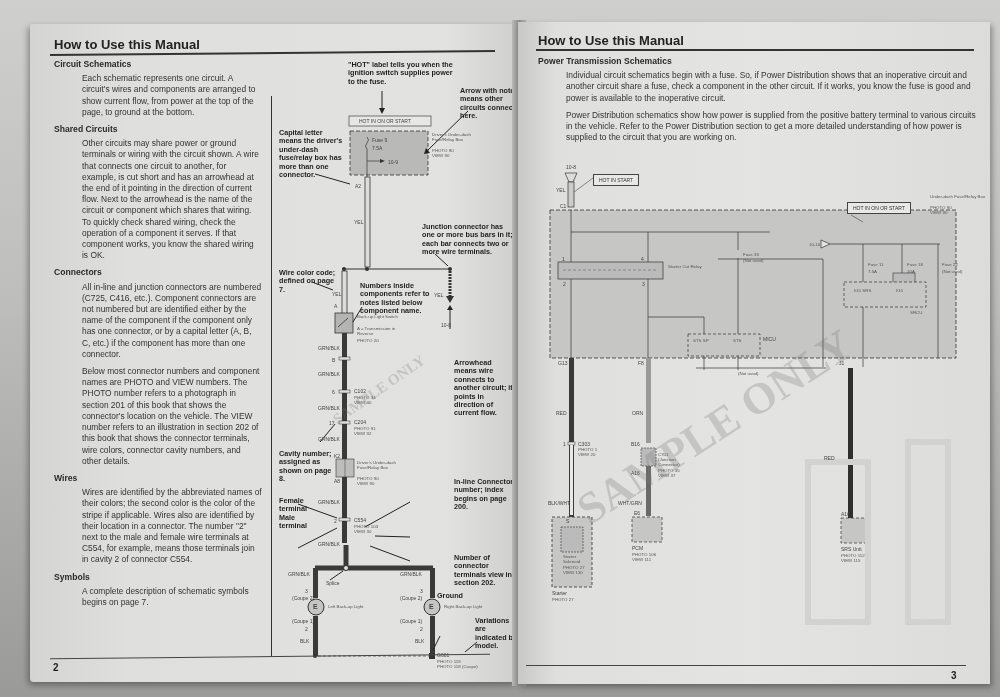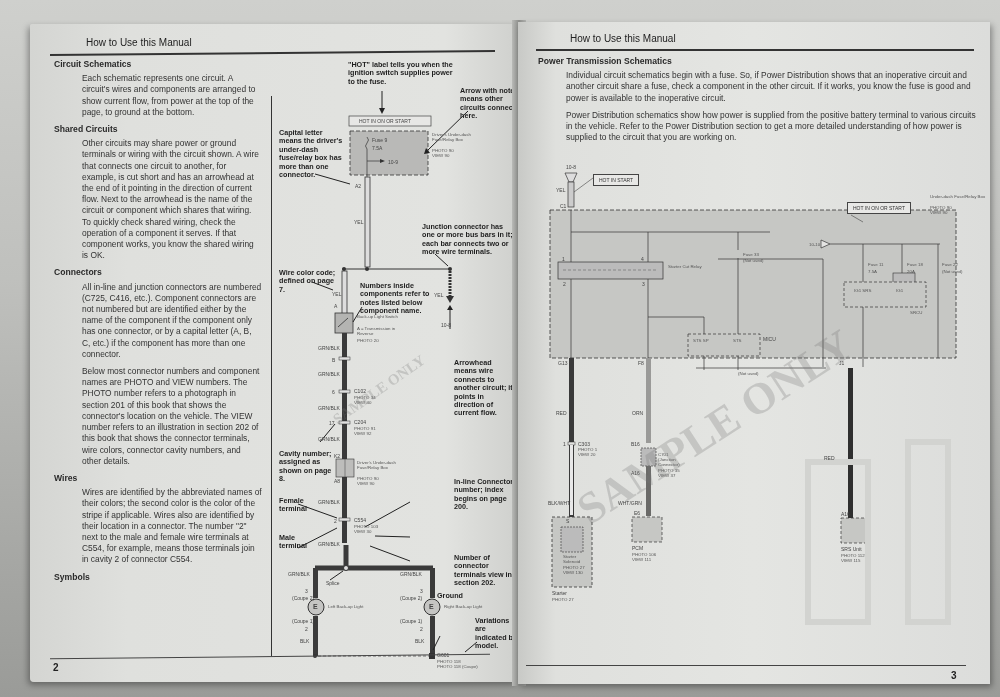--- a/index.html
+++ b/index.html
@@ -28,21 +28,21 @@
   .page-right {
     left: 518px; top: 22px; width: 472px; height: 662px;
     background: linear-gradient(90deg, #c8c9c6 0%, #dfe0dd 8%, #e4e5e2 50%, #dcdddb 100%);
     box-shadow: 2px 3px 6px rgba(0,0,0,0.35);
   }
   .gutter {
     position: absolute; left: 512px; top: 20px; width: 14px; height: 666px;
     background: linear-gradient(90deg, #b9bab7, #8e8f8c 50%, #b5b6b3);
   }
   .page-header {
-    position: absolute; font-weight: normal; font-size: 10px; color: #222; margin-left: 32px;
+    position: absolute; font-weight: bold; font-size: 13px; color: #222;
   }
   .header-rule {
     position: absolute; height: 1.5px; background: #333;
   }
   .body-text {
     position: absolute; font-size: 8.4px; line-height: 11.2px; color: #333;
   }
   .section-h {
     font-weight: bold; font-size: 8.6px; color: #2a2a2a; margin: 3px 0 3px 0;
   }
@@ -84,20 +84,21 @@
     <div class="section-h">Circuit Schematics</div>
     <div class="para">Each schematic represents one circuit. A circuit's wires and components are arranged to show current flow, from power at the top of the page, to ground at the bottom.</div>
     <div class="section-h">Shared Circuits</div>
     <div class="para">Other circuits may share power or ground terminals or wiring with the circuit shown. A wire that connects one circuit to another, for example, is cut short and has an arrowhead at the end of it pointing in the direction of current flow. Next to the arrowhead is the name of the circuit or component which shares that wiring. To quickly check shared wiring, check the operation of a component it serves. If that component works, you know the shared wiring is OK.</div>
     <div class="section-h">Connectors</div>
     <div class="para">All in-line and junction connectors are numbered (C725, C416, etc.). Component connectors are not numbered but are identified either by the name of the component if the component only has one connector, or by a capital letter (A, B, C, etc.) if the component has more than one connector.</div>
     <div class="para">Below most connector numbers and component names are PHOTO and VIEW numbers. The PHOTO number refers to a photograph in section 201 of this book that shows the connector's location on the vehicle. The VIEW number refers to an illustration in section 202 of this book that shows the connector terminals, wire colors, connector cavity numbers, and other details.</div>
     <div class="section-h">Wires</div>
     <div class="para">Wires are identified by the abbreviated names of their colors; the second color is the color of the stripe if applicable. Wires also are identified by their location in a connector. The number "2" next to the male and female wire terminals at C554, for example, means those terminals join in cavity 2 of connector C554.</div>
     <div class="section-h">Symbols</div>
+    <div class="para">A complete description of schematic symbols begins on page 7.</div>
   </div>
 
   <div class="col-divider" style="left:241px; top:72px; height:560px;"></div>
 
   <svg class="diagram" style="left:0; top:0;" width="488" height="658">
 
     <line x1="352" y1="67" x2="352" y2="86" stroke="#222" stroke-width="1"></line>
     <polygon points="349,84 355,84 352,90" fill="#222"></polygon>
 
     <rect x="319" y="92" width="82" height="10" fill="#e7e7e5" stroke="#444" stroke-width="0.7"></rect>
@@ -179,21 +180,21 @@
   <div class="callout" style="left:318px; top:37px; width:110px;">"HOT" label tells you when the ignition switch supplies power to the fuse.</div>
   <div class="callout" style="left:430px; top:63px; width:56px;">Arrow with note means other circuits connect here.</div>
   <div class="callout" style="left:249px; top:105px; width:68px;">Capital letter means the driver's under-dash fuse/relay box has more than one connector.</div>
   <div class="callout" style="left:392px; top:199px; width:92px;">Junction connector has one or more bus bars in it; each bar connects two or more wire terminals.</div>
   <div class="callout" style="left:249px; top:245px; width:60px;">Wire color code; defined on page 7.</div>
   <div class="callout" style="left:330px; top:258px; width:72px;">Numbers inside components refer to notes listed below component name.</div>
   <div class="callout" style="left:424px; top:335px; width:62px;">Arrowhead means wire connects to another circuit; it points in direction of current flow.</div>
   <div class="callout" style="left:249px; top:426px; width:60px;">Cavity number; assigned as shown on page 8.</div>
   <div class="callout" style="left:424px; top:454px; width:62px;">In-line Connector number; index begins on page 200.</div>
   <div class="callout" style="left:249px; top:473px; width:40px;">Female terminal</div>
-  <div class="callout" style="left:249px; top:510px; width:40px;">Male terminal</div>
+  <div class="callout" style="left:249px; top:490px; width:40px;">Male terminal</div>
   <div class="callout" style="left:424px; top:530px; width:62px;">Number of connector terminals view in section 202.</div>
   <div class="callout" style="left:407px; top:568px; width:40px;">Ground</div>
   <div class="callout" style="left:445px; top:593px; width:42px;">Variations are indicated by model.</div>
 
   <div class="small-lbl" style="left:329px; top:94px;">HOT IN ON OR START</div>
   <div class="small-lbl" style="left:342px; top:113px;">Fuse 9</div>
   <div class="small-lbl" style="left:342px; top:121px;">7.5A</div>
   <div class="small-lbl" style="left:358px; top:135px;">10-9</div>
   <div class="tiny" style="left:402px; top:108px; width:40px;">Driver's Under-dash Fuse/Relay Box</div>
   <div class="tiny" style="left:402px; top:124px;">PHOTO 90</div>

